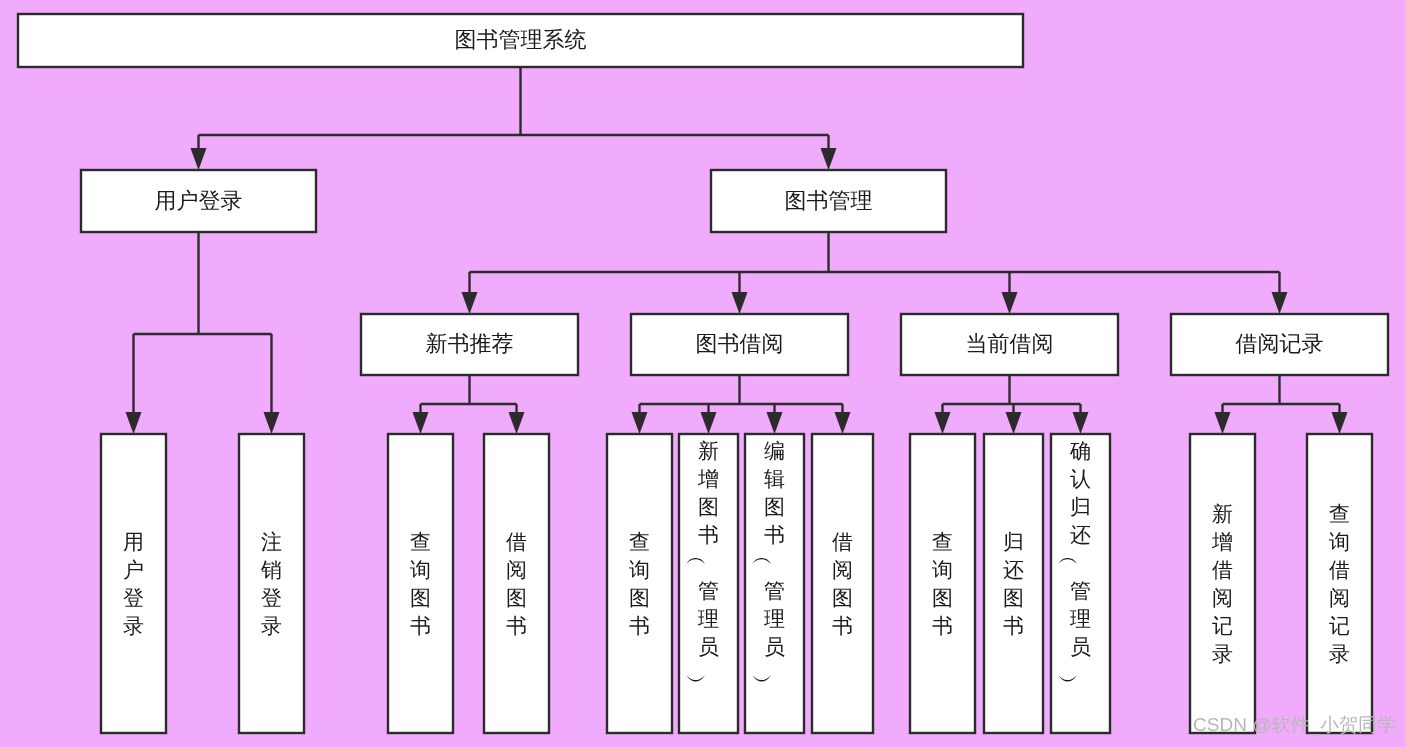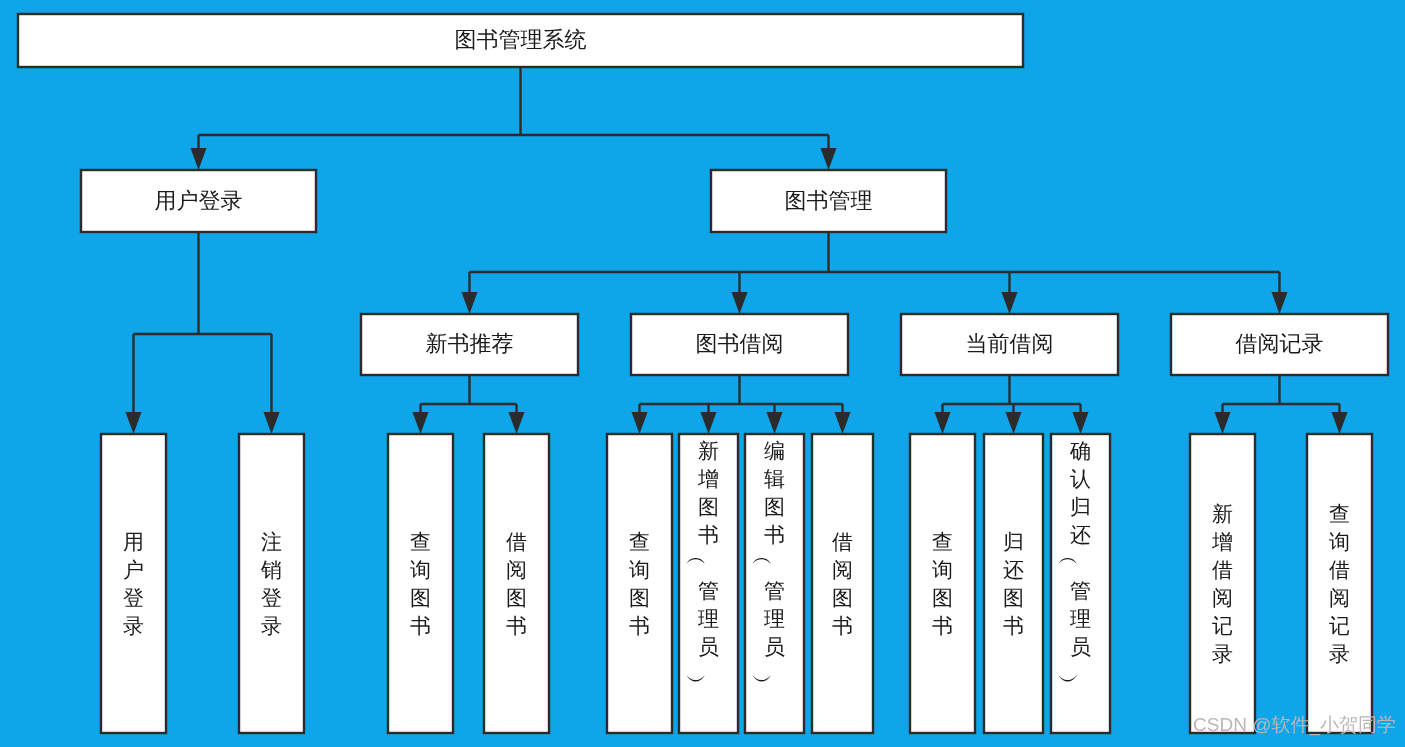--- a/index.html
+++ b/index.html
@@ -10,21 +10,21 @@
   body {
     width: 1405px;
     height: 747px;
     font-family: "Liberation Sans", "DejaVu Sans", sans-serif;
     overflow: hidden;
   }
   #diagram-root {
     position: relative;
     width: 1405px;
     height: 747px;
-    background: #0ea5e9;
+    background: #f0abfc;
   }
   svg#tree-svg {
     position: absolute;
     left: 0;
     top: 0;
     width: 1405px;
     height: 747px;
     display: block;
   }
   .node-box {

